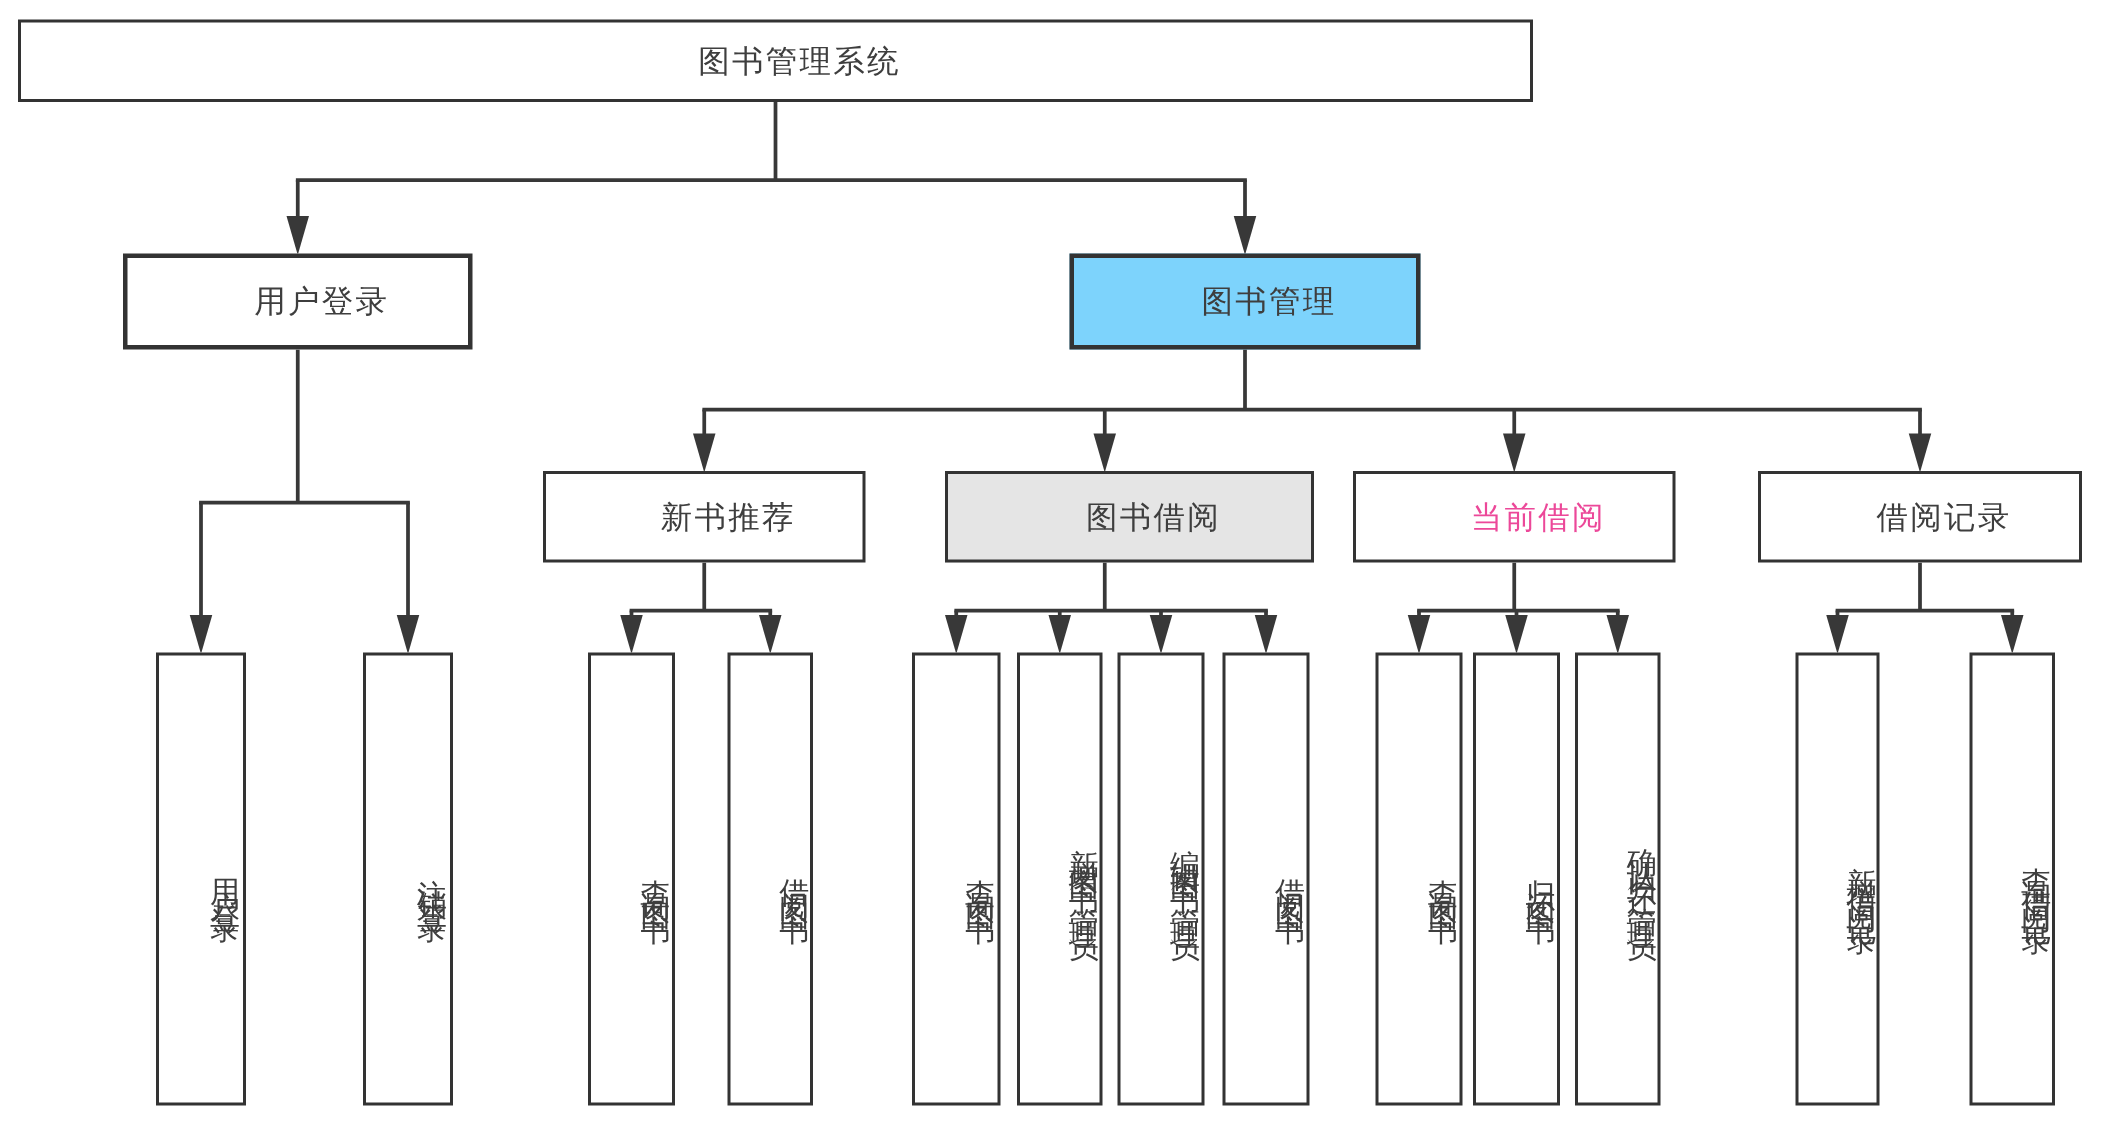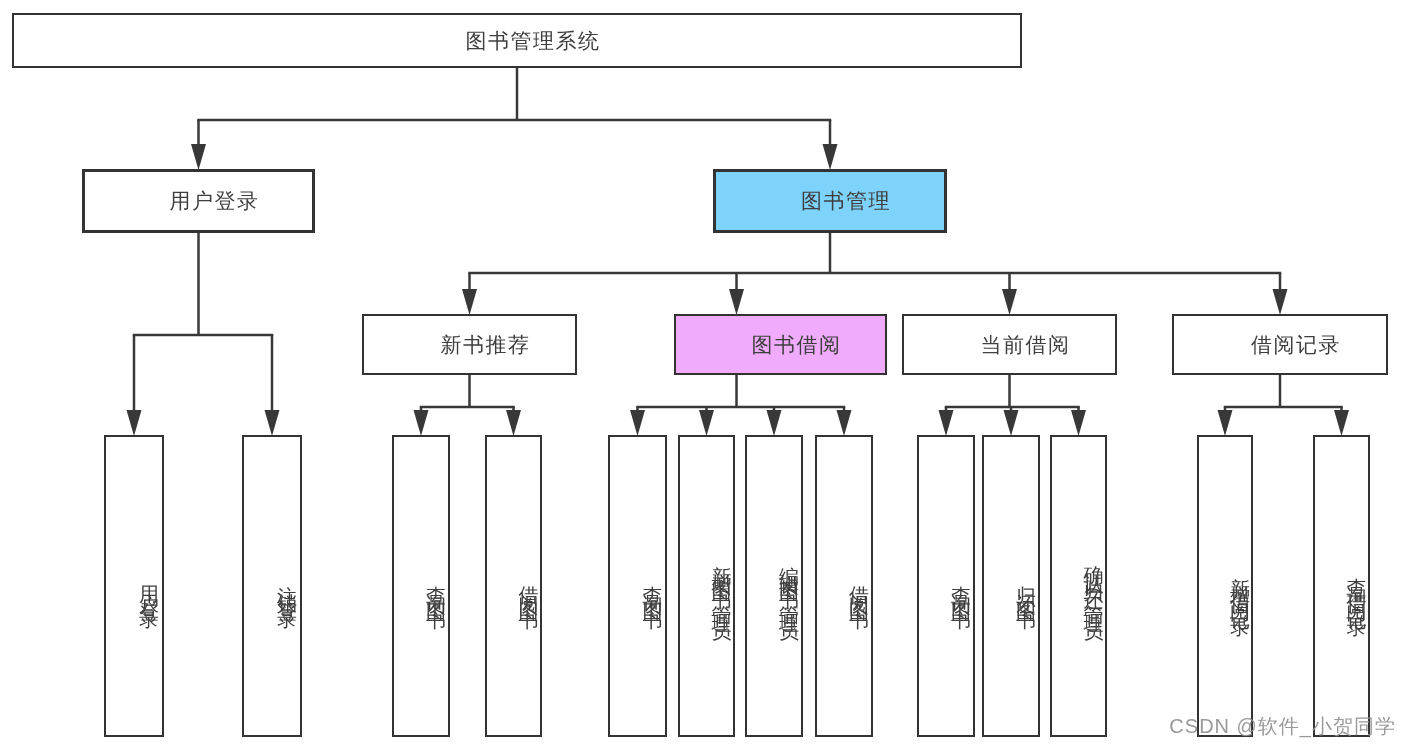--- a/index.html
+++ b/index.html
@@ -123,25 +123,25 @@
       </div>
       <div class="node lv2" style="left: 82px; top: 169px; width: 233px; height: 64px; border-color: rgb(51, 51, 51); background: rgb(255, 255, 255);">
         <span class="lbl" style="color: rgb(62, 62, 62);">用户登录</span>
       </div>
       <div class="node lv2" style="left: 713px; top: 169px; width: 234px; height: 64px; border-color: rgb(51, 51, 51); background: #7dd3fc;">
         <span class="lbl" style="color: rgb(62, 62, 62);">图书管理</span>
       </div>
       <div class="node lv3" style="left: 362px; top: 314px; width: 215px; height: 61px; border-color: rgb(51, 51, 51); background: rgb(255, 255, 255);">
         <span class="lbl" style="color: rgb(62, 62, 62);">新书推荐</span>
       </div>
-      <div class="node lv3" style="left: 630px; top: 314px; width: 213px; height: 61px; border-color: rgb(51, 51, 51); background: #f0abfc; margin-left: 44px;">
+      <div class="node lv3" style="left: 630px; top: 314px; width: 246px; height: 61px; border-color: rgb(51, 51, 51); background: #e5e5e5;">
         <span class="lbl" style="color: rgb(62, 62, 62);">图书借阅</span>
       </div>
       <div class="node lv3" style="left: 902px; top: 314px; width: 215px; height: 61px; border-color: rgb(51, 51, 51); background: rgb(255, 255, 255);">
-        <span class="lbl" style="color: #404040;">当前借阅</span>
+        <span class="lbl" style="color: #ec4899;">当前借阅</span>
       </div>
       <div class="node lv3" style="left: 1172px; top: 314px; width: 216px; height: 61px; border-color: rgb(51, 51, 51); background: rgb(255, 255, 255);">
         <span class="lbl" style="color: rgb(62, 62, 62);">借阅记录</span>
       </div>
       <div class="node leaf v" style="left: 104px; top: 435px; width: 60px; height: 302px; border-color: rgb(51, 51, 51); background: rgb(255, 255, 255);">
         <span class="lbl" style="color: rgb(62, 62, 62);">用户登录</span>
       </div>
       <div class="node leaf v" style="left: 242px; top: 435px; width: 60px; height: 302px; border-color: rgb(51, 51, 51); background: rgb(255, 255, 255);">
         <span class="lbl" style="color: rgb(62, 62, 62);">注销登录</span>
       </div>
@@ -172,14 +172,13 @@
       <div class="node leaf v" style="left: 1050px; top: 435px; width: 57px; height: 302px; border-color: rgb(51, 51, 51); background: rgb(255, 255, 255);">
         <span class="lbl" style="color: rgb(62, 62, 62);">确认归还（管理员）</span>
       </div>
       <div class="node leaf v" style="left: 1197px; top: 435px; width: 56px; height: 302px; border-color: rgb(51, 51, 51); background: rgb(255, 255, 255);">
         <span class="lbl" style="color: rgb(62, 62, 62);">新增借阅记录</span>
       </div>
       <div class="node leaf v" style="left: 1313px; top: 435px; width: 57px; height: 302px; border-color: rgb(51, 51, 51); background: rgb(255, 255, 255);">
         <span class="lbl" style="color: rgb(62, 62, 62);">查询借阅记录</span>
       </div>
     </div>
-  <div class="watermark">CSDN @软件_小贺同学</div>
 </div>
 
 </body></html>

